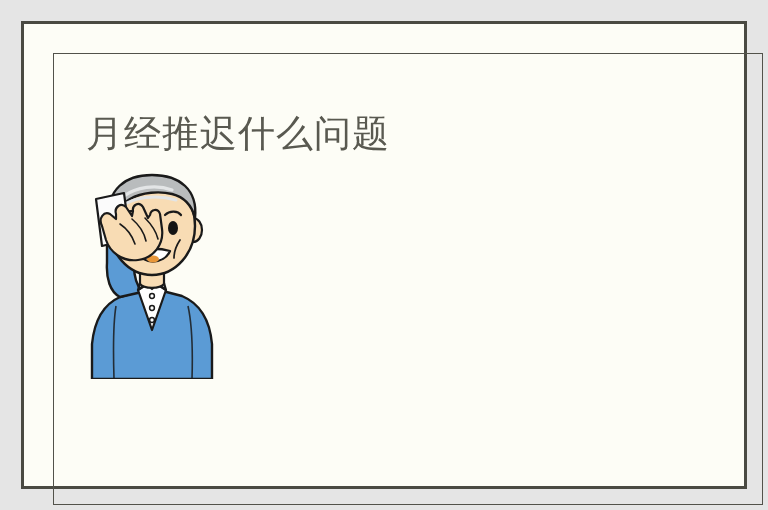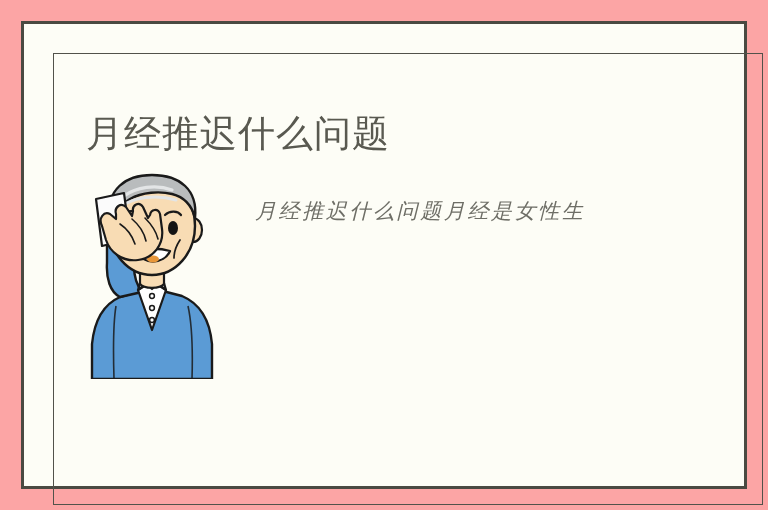--- a/index.html
+++ b/index.html
@@ -11,21 +11,21 @@
     height: 510px;
     background: #fdfdf3;
     font-family: "Liberation Sans", sans-serif;
     overflow: hidden;
   }
 
   #page {
     position: relative;
     width: 768px;
     height: 510px;
-    background: #fca5a5;
+    background: #e5e5e5;
   }
 
   
   .frame-outer {
     position: absolute;
     left: 21px;
     top: 21px;
     width: 726px;
     height: 468px;
     border: 3px solid #4a4a42;
@@ -155,17 +155,16 @@
                    C52 39 59 35 63 41 L68 52 L70 49 C71 43 78 42 80 48 L82 63
                    C84 78 74 92 58 94 C42 96 30 86 26 74 Z" fill="#f8dcb4" stroke="#1a1a1a" stroke-width="2.2" stroke-linejoin="round"></path>
           <path d="M40 58 C46 62 52 69 55 78" fill="none" stroke="#1a1a1a" stroke-width="1.6" stroke-linecap="round"></path>
           <path d="M52 53 C58 58 64 66 66 75" fill="none" stroke="#1a1a1a" stroke-width="1.6" stroke-linecap="round"></path>
           <path d="M65 52 C71 58 76 65 78 73" fill="none" stroke="#1a1a1a" stroke-width="1.6" stroke-linecap="round"></path>
         </g>
       </svg>
     </div>
 
     <div class="body-copy">
-      <div class="body-line">月经推迟什么问题月经是女性生</div>
     </div>
 
   </div>
 </div>
 
 </body></html>

